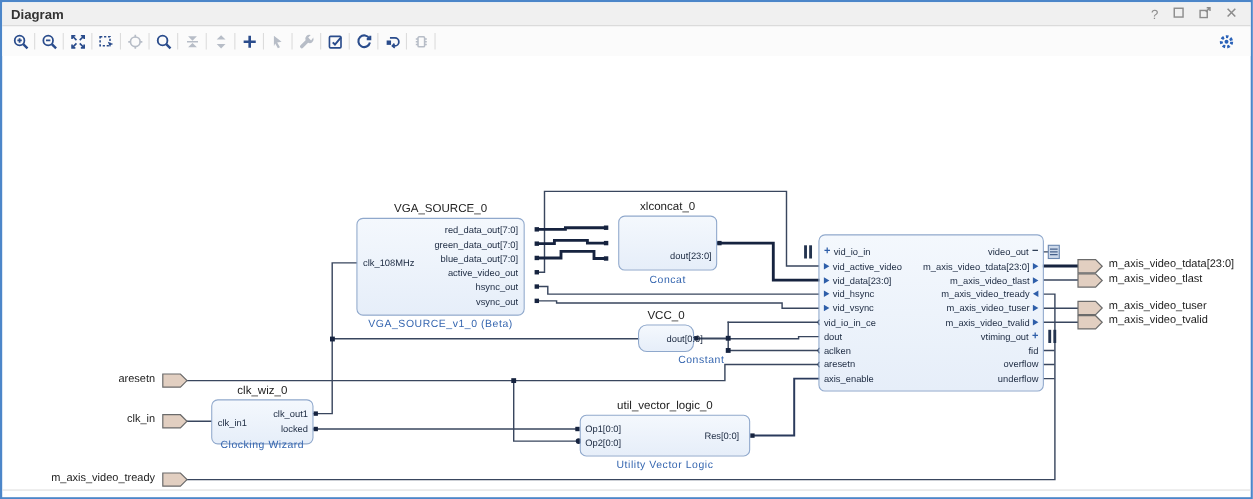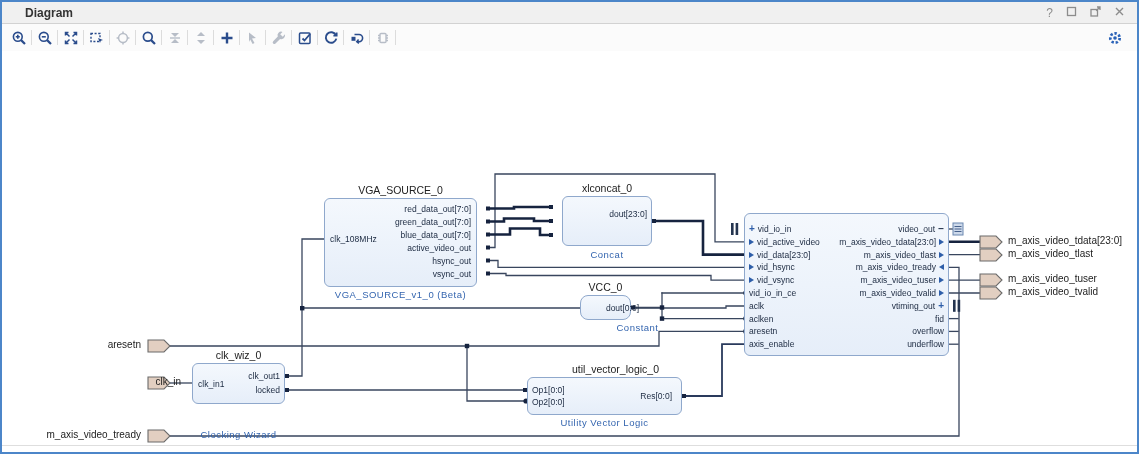--- a/index.html
+++ b/index.html
@@ -1,18 +1,18 @@
 <!DOCTYPE html>
 <html><head>
 <meta charset="utf-8">
 <style>
   html,body{margin:0;padding:0;background:#fff;font-family:"Liberation Sans",sans-serif;}
   .window{position:relative;width:1139px;height:454px;box-sizing:border-box;border:2px solid #4c86c9;background:#fff;overflow:hidden;}
   .titlebar{height:22px;background:#f0f0f0;border-bottom:1px solid #d2d2d2;display:flex;align-items:center;padding:0 8px;box-sizing:border-box;}
-  .titlebar .title{font-weight:bold;font-size:12px;color:#333;margin-left:15px;}
+  .titlebar .title{font-weight:bold;font-size:12px;color:#333;}
   .tb-right{margin-left:auto;display:flex;align-items:center;gap:13px;color:#8c8c8c;padding-right:4px;}
   .tb-right .tbi{font-size:12px;line-height:1;cursor:default;}
   .toolbar{height:27px;display:flex;align-items:center;padding:0 5px;background:#fbfbfb;}
   .tbtn{width:23px;height:20px;display:flex;align-items:center;justify-content:center;color:#2a4c8c;}
   .tbtn.disabled{color:#b7bdc7;}
   .sep{width:1px;height:15px;background:#dcdcdc;margin:0 1px;}
   .gear{margin-left:auto;color:#2a62b8;margin-right:6px;}
   .canvas{position:absolute;left:0;top:0;width:1135px;height:450px;}
   .wires{position:absolute;left:0;top:0;}
   .block{position:absolute;background:linear-gradient(180deg,#f4f8fd 0%,#e6eef9 100%);border:1px solid #8fa8cc;border-radius:6px;box-sizing:border-box;}
@@ -294,21 +294,21 @@
           <span class="plabel">hsync_out</span>
         </div>
         <div class="port">
           <span class="plabel">vsync_out</span>
         </div>
       </div>
 
     <div class="block" style="left:560px;top:194px;width:90px;height:50px"></div>
     <div class="blk-title" style="left:560px;top:180px;width:90px">xlconcat_0</div>
     <div class="blk-sub" style="left:560px;top:247px;width:90px">Concat</div>
-    <div class="ports right" style="left:585px;top:205px;width:60px;--rh:14px">
+    <div class="ports right" style="left:585px;top:223px;width:60px;--rh:14px">
         <div class="port">
           <span class="plabel">dout[23:0]</span>
         </div>
       </div>
 
     <div class="block" style="left:578px;top:293px;width:51px;height:25px;border-radius:8px"></div>
     <div class="blk-title" style="left:578px;top:279px;width:51px">VCC_0</div>
     <div class="blk-sub" style="left:598px;top:320px;width:75px">Constant</div>
     <div class="ports right" style="left:580px;top:299px;width:57px;--rh:13px">
         <div class="port">
@@ -335,21 +335,21 @@
           <span class="plabel">vid_hsync</span>
         </div>
         <div class="port">
           <span class="mk arr"></span>
           <span class="plabel">vid_vsync</span>
         </div>
         <div class="port">
           <span class="plabel">vid_io_in_ce</span>
         </div>
         <div class="port">
-          <span class="plabel">aclk</span>
+          <span class="plabel">dout</span>
         </div>
         <div class="port">
           <span class="plabel">aclken</span>
         </div>
         <div class="port">
           <span class="plabel">aresetn</span>
         </div>
         <div class="port">
           <span class="plabel">axis_enable</span>
         </div>
@@ -389,54 +389,54 @@
         <div class="port">
           <span class="plabel">overflow</span>
         </div>
         <div class="port">
           <span class="plabel">underflow</span>
         </div>
       </div>
 
     <div class="block" style="left:190px;top:361px;width:93px;height:41px"></div>
     <div class="blk-title" style="left:190px;top:347px;width:93px">clk_wiz_0</div>
-    <div class="blk-sub" style="left:190px;top:427px;width:93px">Clocking Wizard</div>
+    <div class="blk-sub" style="left:190px;top:397px;width:93px">Clocking Wizard</div>
     <div class="ports left" style="left:196px;top:375px;width:42px;--rh:13px">
         <div class="port">
           <span class="plabel">clk_in1</span>
         </div>
       </div>
     <div class="ports right" style="left:232px;top:367.5px;width:46px;--rh:13.5px">
         <div class="port">
           <span class="plabel">clk_out1</span>
         </div>
         <div class="port">
           <span class="plabel">locked</span>
         </div>
       </div>
 
     <div class="block" style="left:525px;top:375px;width:155px;height:38px"></div>
-    <div class="blk-title" style="left:536px;top:361px;width:155px">util_vector_logic_0</div>
+    <div class="blk-title" style="left:525px;top:361px;width:155px">util_vector_logic_0</div>
     <div class="blk-sub" style="left:525px;top:415px;width:155px">Utility Vector Logic</div>
     <div class="ports left" style="left:530px;top:382px;width:50px;--rh:12px">
         <div class="port">
           <span class="plabel">Op1[0:0]</span>
         </div>
         <div class="port">
           <span class="plabel">Op2[0:0]</span>
         </div>
       </div>
     <div class="ports right" style="left:608px;top:388px;width:62px;--rh:12px">
         <div class="port">
           <span class="plabel">Res[0:0]</span>
         </div>
       </div>
 
     <div class="extlabel" style="right:996px;top:337px">aresetn</div>
-    <div class="extlabel" style="right:956px;top:374px">clk_in</div>
+    <div class="extlabel" style="right:996px;top:374px">clk_in</div>
     <div class="extlabel" style="right:996px;top:427px">m_axis_video_tready</div>
     <div class="extlabel" style="left:1006px;top:233px">m_axis_video_tdata[23:0]</div>
     <div class="extlabel" style="left:1006px;top:246px">m_axis_video_tlast</div>
     <div class="extlabel" style="left:1006px;top:271px">m_axis_video_tuser</div>
     <div class="extlabel" style="left:1006px;top:284px">m_axis_video_tvalid</div>
 
     <div class="canvas-edge"></div>
   </div>
 </div>
 

